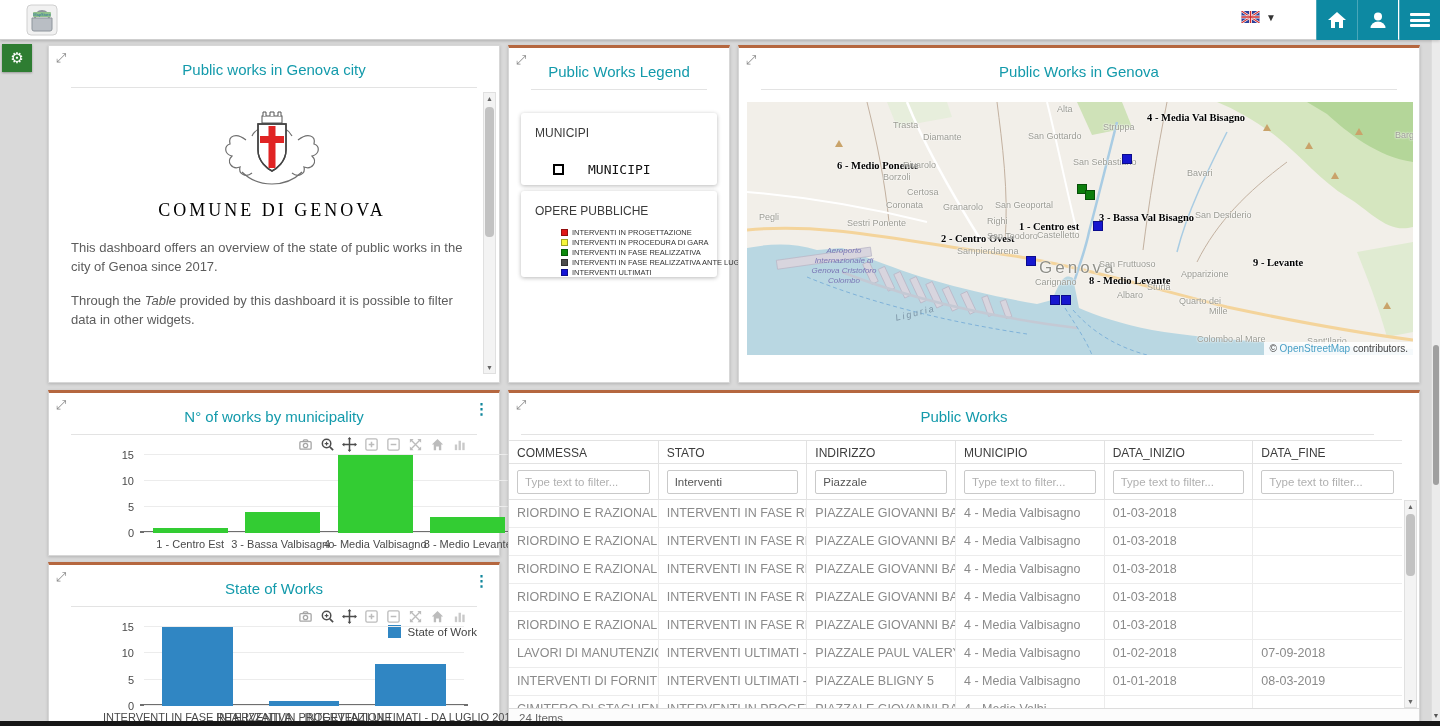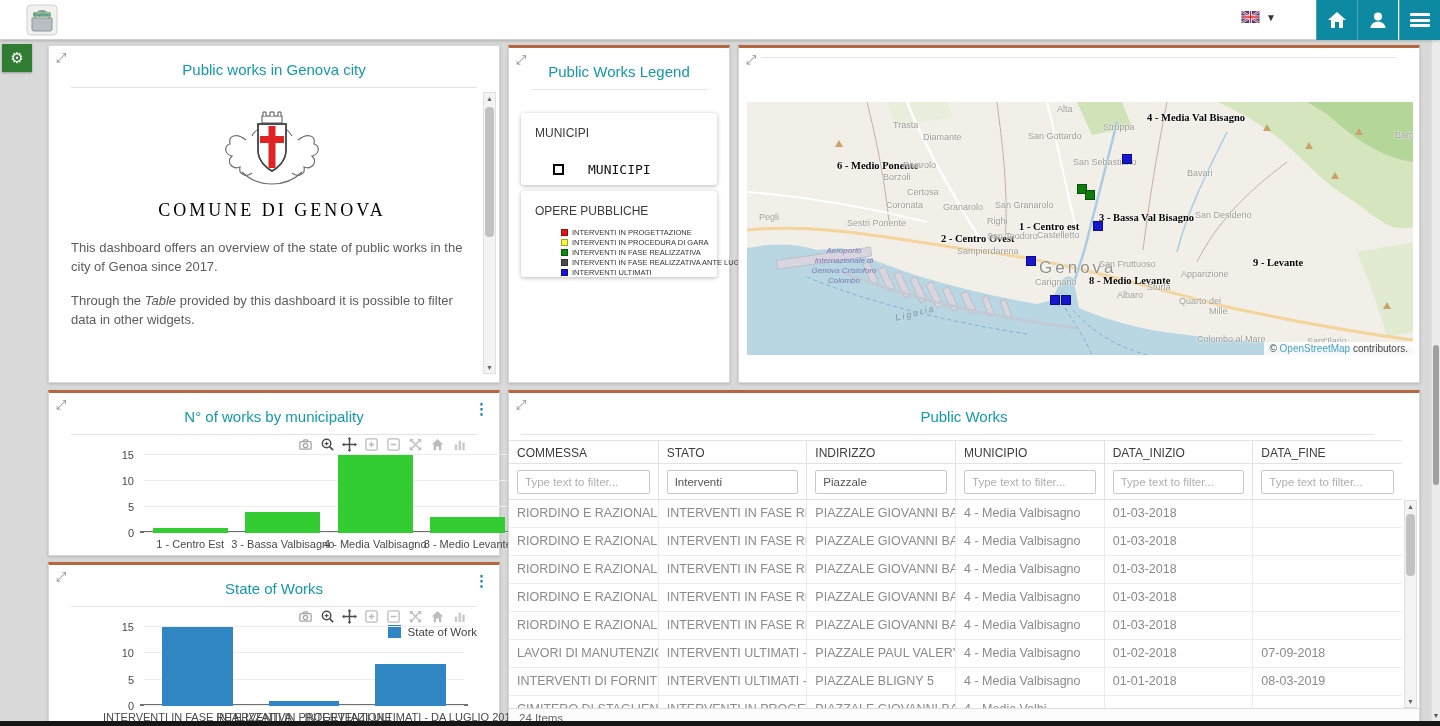--- a/index.html
+++ b/index.html
@@ -240,20 +240,21 @@
           <div class="op-row">
             <span class="op-sw" style="background: rgb(20, 20, 214);"></span>
             <span class="op-lab">INTERVENTI ULTIMATI</span>
           </div>
         </div>
     </div>
   </div>
 
   <div class="panel accent" id="mappanel">
     <span class="expand">⤢</span>
+    <div class="p-title">Public Works in Genova</div>
     <hr class="p-hr">
     <div class="map-box">
       <svg width="666" height="253" viewBox="0 0 666 253">
         <rect width="666" height="253" fill="#f2efe9"></rect>
         <path d="M470,0 L666,0 L666,125 C640,132 625,110 600,95 C575,80 555,55 530,35 C510,20 490,8 470,0 Z" fill="#d5e6bf"></path>
         <path d="M560,0 L666,0 L666,60 C630,55 600,30 580,12 Z" fill="#b4d699"></path>
         <path d="M610,150 L666,140 L666,230 L640,235 C630,200 620,175 610,150 Z" fill="#e0ebd2"></path>
         <path d="M330,0 h45 l10,25 -40,8 z" fill="#cfe2b8"></path>
         <path d="M140,0 h60 l5,15 -55,10 z" fill="#e4eed8" opacity=".8"></path>
         <path d="M250,0 C255,40 262,90 258,140" stroke="#c3b1a0" fill="none"></path>
@@ -317,21 +318,21 @@
           <span class="place" style="left: 196px; top: 100px;">Granarolo</span>
           <span class="place" style="left: 100px; top: 116px;">Sestri Ponente</span>
           <span class="place" style="left: 12px; top: 110px;">Pegli</span>
           <span class="place" style="left: 326px; top: 55px;">San Sebastiano</span>
           <span class="place" style="left: 440px; top: 66px;">Bavari</span>
           <span class="place" style="left: 448px; top: 108px;">San Desiderio</span>
           <span class="place" style="left: 210px; top: 144px;">Sampierdarena</span>
           <span class="place" style="left: 240px; top: 129px;">San Teodoro</span>
           <span class="place" style="left: 240px; top: 114px;">Righi</span>
           <span class="place" style="left: 290px; top: 128px;">Castelletto</span>
-          <span class="place" style="left: 248px; top: 98px;">San Granarolo</span>
+          <span class="place" style="left: 248px; top: 98px;">San Geoportal</span>
           <span class="place lg" style="left: 292px; top: 156px;">Genova</span>
           <span class="place" style="left: 288px; top: 175px;">Carignano</span>
           <span class="place" style="left: 352px; top: 157px;">San Fruttuoso</span>
           <span class="place" style="left: 434px; top: 167px;">Apparizione</span>
           <span class="place" style="left: 370px; top: 188px;">Albaro</span>
           <span class="place" style="left: 400px; top: 180px;">Sturla</span>
           <span class="place" style="left: 432px; top: 194px;">Quarto dei</span>
           <span class="place" style="left: 462px; top: 204px;">Mille</span>
           <span class="place" style="left: 450px; top: 232px;">Colombo al Mare</span>
           <span class="place" style="left: 560px; top: 234px;">Sant'Ilario</span>

